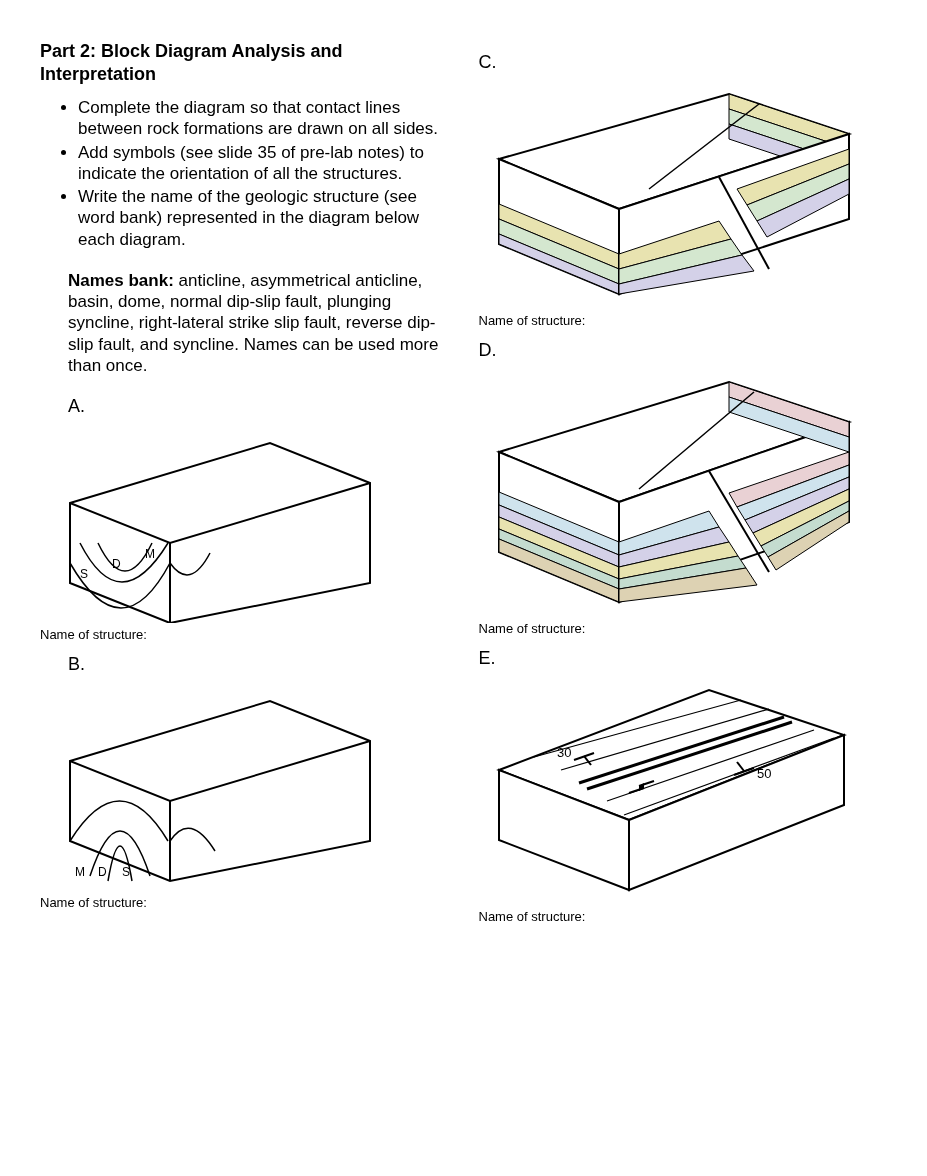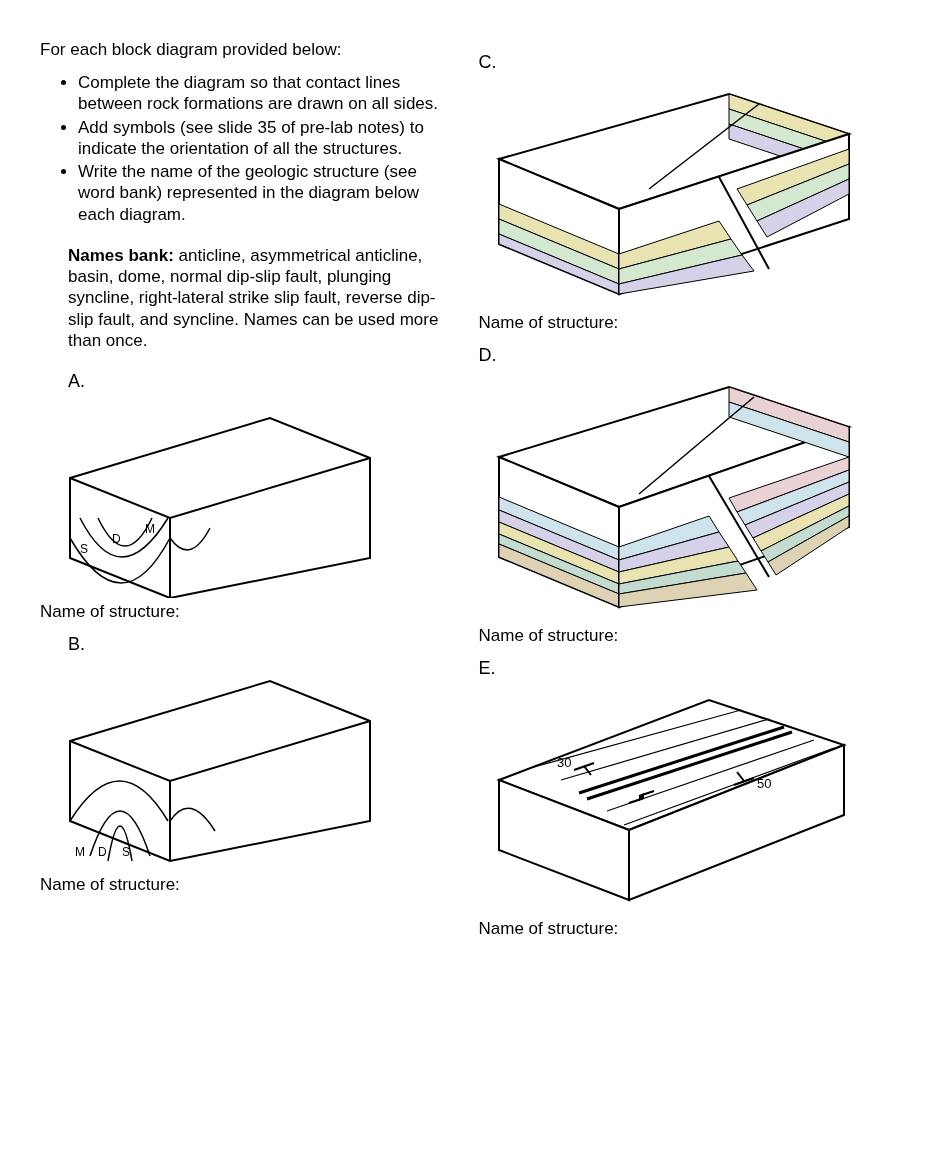--- a/index.html
+++ b/index.html
@@ -45,38 +45,38 @@
   }
   .word-bank b {
     font-weight: bold;
   }
   .qlabel {
     font-size: 18px;
     margin: 12px 0 6px 0;
     padding-left: 28px;
   }
   .caption {
-    font-size: 17px;
+    font-size: 13px;
     margin-top: 4px;
   }
   .figwrap {
     margin-bottom: 10px;
   }
   svg {
     display: block;
   }
 </style>
 </head>
 <body>
 
 <div class="page">
 
   <div class="col">
 
-    <div class="intro">For each block diagram provided below:</div>
+    <div class="title">Part 2: Block Diagram Analysis and Interpretation</div>
 
     <ul class="instr">
       <li>Complete the diagram so that contact lines between rock formations are drawn on all sides.</li>
       <li>Add symbols (see slide 35 of pre-lab notes) to indicate the orientation of all the structures.</li>
       <li>Write the name of the geologic structure (see word bank) represented in the diagram below each diagram.</li>
     </ul>
 
     <div class="word-bank">
       <b>Names bank:</b><span> anticline, asymmetrical anticline, basin, dome, normal dip-slip fault, plunging syncline, right-lateral strike slip fault, reverse dip-slip fault, and syncline. Names can be used more than once.</span>
     </div>

